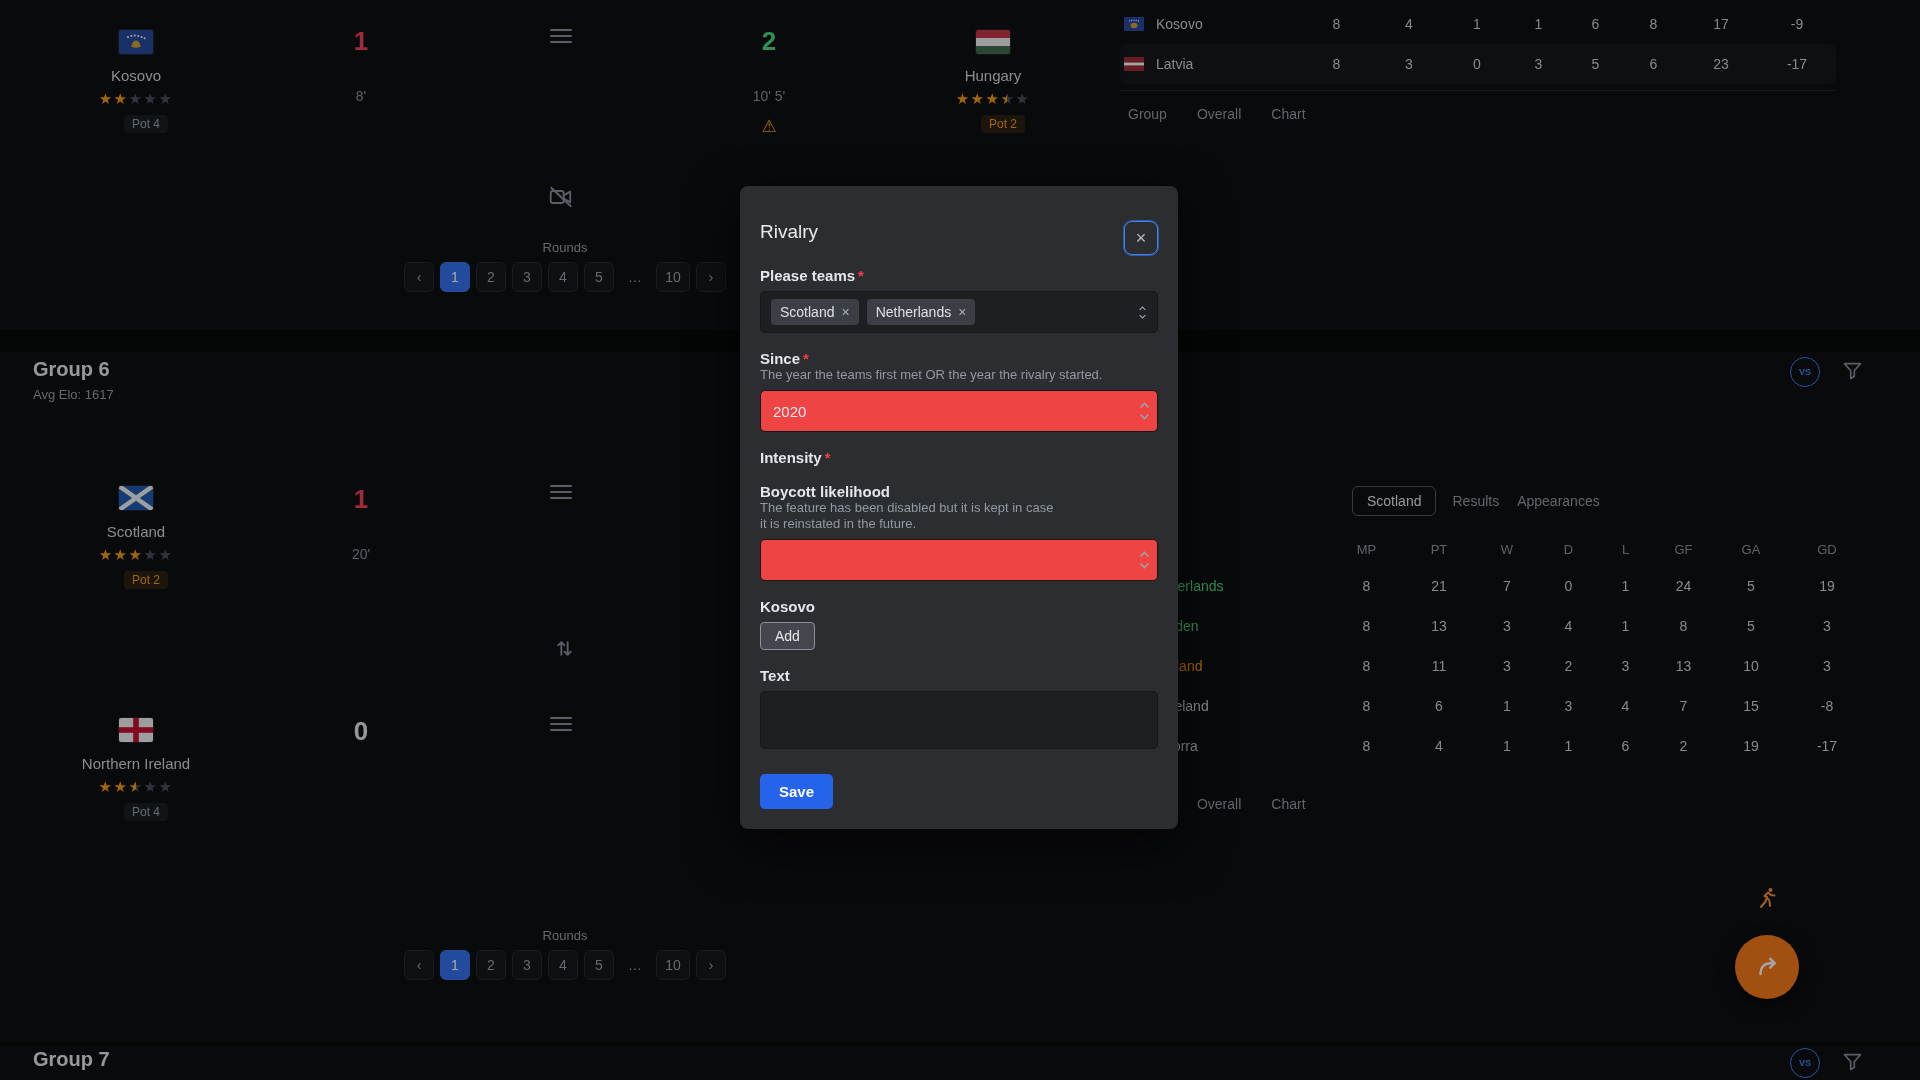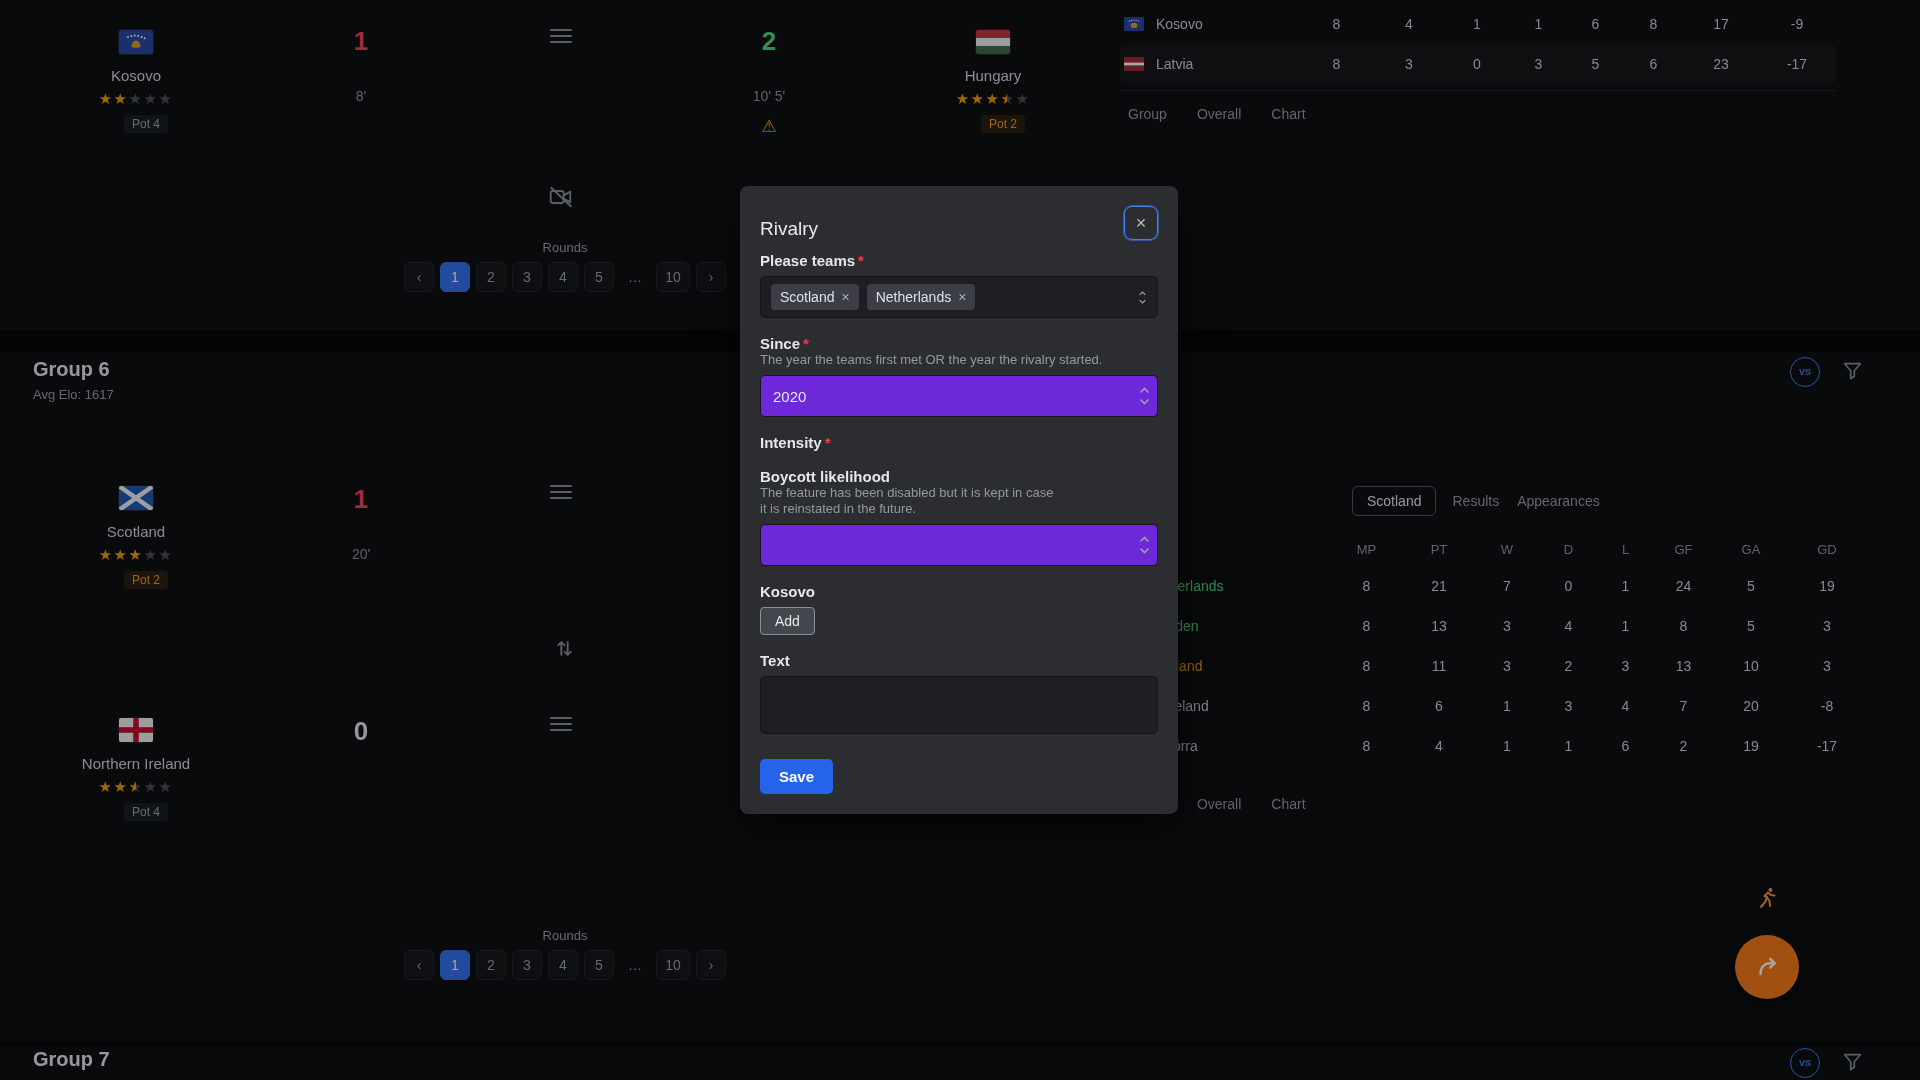--- a/index.html
+++ b/index.html
@@ -62,33 +62,33 @@
   .tab.active-box{border:1px solid #565a63;border-radius:6px;padding:6px 14px;color:#e5e7eb;}
   .fab{position:absolute;left:1735px;top:935px;width:64px;height:64px;border-radius:50%;
        background:#f97c1b;border:none;display:flex;align-items:center;justify-content:center;
        cursor:pointer;z-index:5;box-shadow:0 6px 16px rgba(0,0,0,.5);}
 
   
   .backdrop{position:absolute;left:0;top:0;width:1920px;height:1080px;
             background:rgba(0,0,0,.35);z-index:20;}
   .modal{position:absolute;left:740px;top:186px;width:438px;background:#2b2d31;border-radius:8px;
          box-shadow:0 16px 48px rgba(0,0,0,.65);padding:20px;box-sizing:border-box;z-index:30;}
-  .m-header{display:flex;justify-content:space-between;align-items:flex-end;margin-bottom:12px;}
+  .m-header{display:flex;justify-content:space-between;align-items:flex-start;margin-bottom:12px;margin-top:15px;}
   .m-title{font-size:19px;color:#e8eaed;font-weight:500;}
   .m-close{width:34px;height:34px;border-radius:8px;background:transparent;cursor:pointer;
            border:1px solid #3e82f7;box-shadow:0 0 0 1px rgba(62,130,247,.55);
            color:#b9bec6;font-size:18px;line-height:1;display:flex;align-items:center;justify-content:center;}
   .field{margin-bottom:17px;}
   .f-label{font-size:15px;font-weight:700;color:#e3e6ea;}
   .req{color:#f23f43;margin-left:3px;}
   .f-help{font-size:13px;color:#9299a3;line-height:16px;}
   .f-box{margin-top:7px;height:42px;background:#1e1f23;border:1px solid #151619;border-radius:5px;
          display:flex;align-items:center;padding:0 10px;position:relative;box-sizing:border-box;}
   .num-wrap{position:relative;margin-top:7px;}
-  input.f-input{width:100%;height:42px;background:#6d28d9;border:1px solid #151619;border-radius:5px;
+  input.f-input{width:100%;height:42px;background:#ef4444;border:1px solid #151619;border-radius:5px;
          color:#e3e6ea;font-size:15px;padding:0 30px 0 12px;box-sizing:border-box;
          font-family:inherit;outline:none;}
   .spin{position:absolute;right:8px;top:0;height:100%;display:flex;flex-direction:column;
         justify-content:center;gap:4px;}
   .spin-btn{background:transparent;border:none;padding:0;line-height:0;cursor:pointer;}
   .stepper{position:absolute;right:10px;display:flex;flex-direction:column;gap:3px;cursor:pointer;}
   .tag{display:inline-flex;align-items:center;gap:7px;background:#3b3e45;border-radius:4px;
        padding:5px 9px;font-size:14px;color:#dde0e4;margin-right:8px;}
   .tag .x{color:#aab0b8;font-size:14px;cursor:pointer;line-height:1;}
   .add-btn{margin-top:7px;background:#43464d;border:1px solid #8a9099;border-radius:4px;
@@ -349,21 +349,21 @@
       <span class="tc c8">3</span>
     </div>
     <div class="trow">
       <span class="tname2">N. Ireland</span>
       <span class="tc c1">8</span>
       <span class="tc c2">6</span>
       <span class="tc c3">1</span>
       <span class="tc c4">3</span>
       <span class="tc c5">4</span>
       <span class="tc c6">7</span>
-      <span class="tc c7">20</span>
+      <span class="tc c7">15</span>
       <span class="tc c8">-8</span>
     </div>
     <div class="trow">
       <span class="tname2">Andorra</span>
       <span class="tc c1">8</span>
       <span class="tc c2">4</span>
       <span class="tc c3">1</span>
       <span class="tc c4">1</span>
       <span class="tc c5">6</span>
       <span class="tc c6">2</span>

